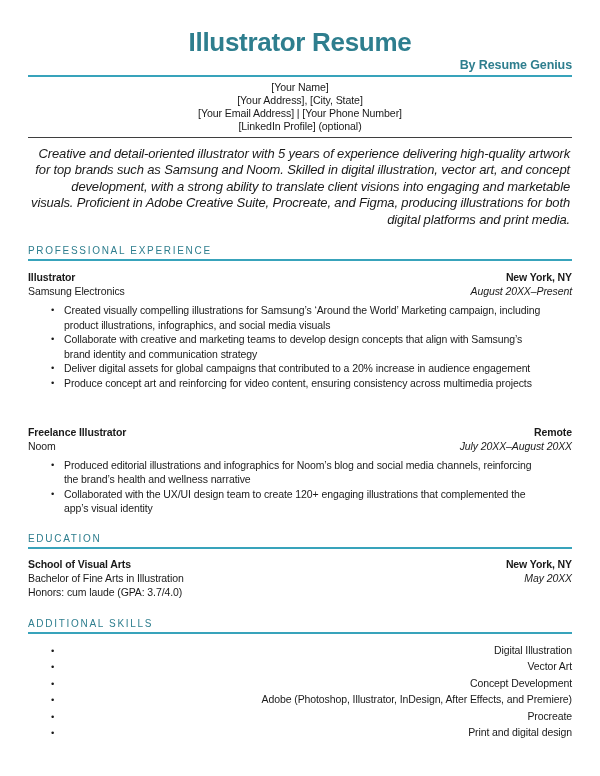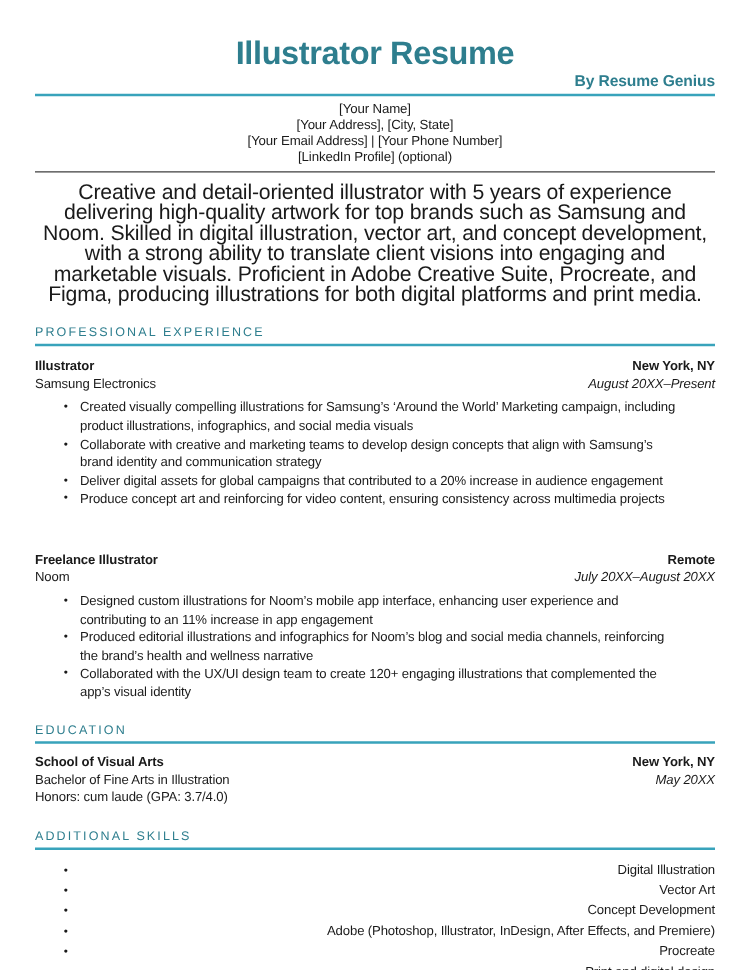--- a/index.html
+++ b/index.html
@@ -36,22 +36,23 @@
 
   .contact {
     text-align: center;
     font-size: 10.6px;
     line-height: 13px;
     padding: 4px 0 4px 0;
   }
 
   
   .summary {
-    text-align: center;
-    font-size: 17px;
+    font-style: italic;
+    text-align: right;
+    font-size: 13px;
     line-height: 16.4px;
     margin: 8px 2px 0 2px;
     letter-spacing: -0.15px;
   }
 
   
   section.resume-section { margin-top: 16px; }
   .section-heading {
     color: #2e7e8e;
     font-size: 10px;
@@ -156,21 +157,20 @@
     <div class="job">
       <div class="row">
         <span class="bold">Freelance Illustrator</span>
         <span class="bold">Remote</span>
       </div>
       <div class="row">
         <span>Noom</span>
         <span class="italic">July 20XX–August 20XX</span>
       </div>
       <ul class="bullets">
-        <li>Designed custom illustrations for Noom’s mobile app interface, enhancing user experience and contributing to an 11% increase in app engagement</li>
         <li>Produced editorial illustrations and infographics for Noom’s blog and social media channels, reinforcing the brand’s health and wellness narrative</li>
         <li>Collaborated with the UX/UI design team to create 120+ engaging illustrations that complemented the app’s visual identity</li>
       </ul>
     </div>
   </section>
 
   <section class="resume-section">
     <h2 class="section-heading">EDUCATION</h2>
     <div class="section-rule"></div>
 

